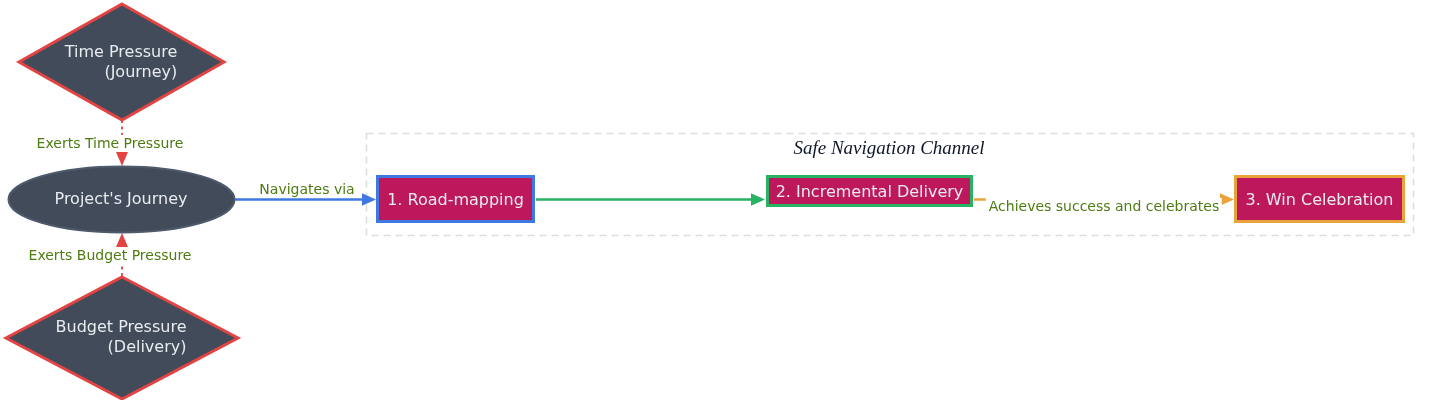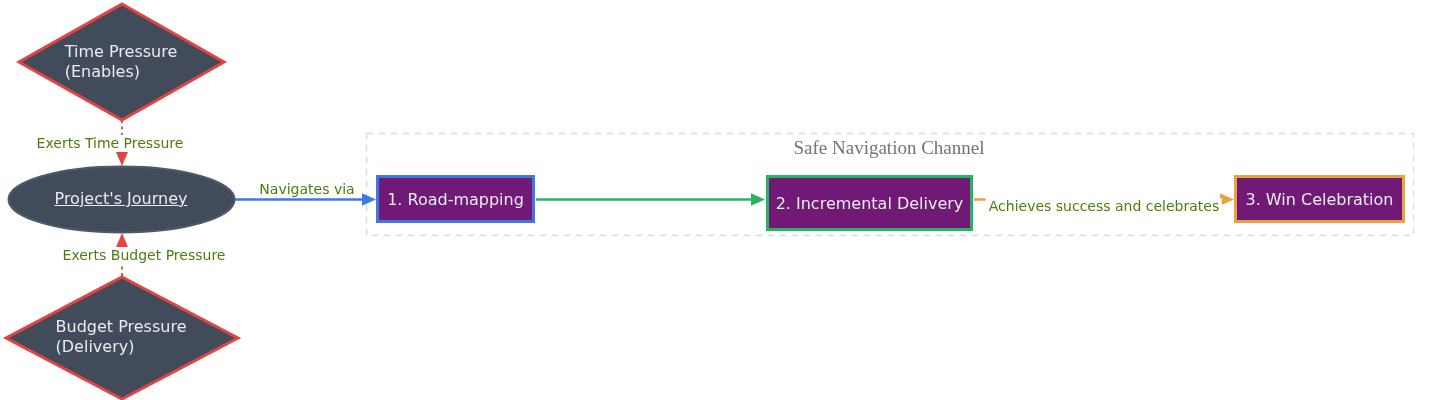--- a/index.html
+++ b/index.html
@@ -12,21 +12,21 @@
     font-family: "DejaVu Sans", "Liberation Sans", sans-serif;
   }
   .stage svg.shapes {
     position: absolute;
     left: 0; top: 0;
     width: 1431px; height: 400px;
   }
   .node-label {
     position: absolute;
     transform: translate(-50%, -50%);
-    text-align: left;
+    text-align: right;
     color: #e9ecef;
     font-size: 16px;
     line-height: 20px;
     white-space: nowrap;
     pointer-events: none;
   }
   .node-label span { display: block; }
   .edge-label {
     position: absolute;
     transform: translateX(-50%);
@@ -36,38 +36,39 @@
     background: #ffffff;
     padding: 0 3px;
     text-align: right;
   }
   .edge-label.mid {
     transform: translate(-50%, -50%);
   }
   .proc-box {
     position: absolute;
     box-sizing: border-box;
-    background: #701a75;
+    background: #be185d;
     color: #e9ecef;
     display: flex;
     align-items: center;
     justify-content: center;
     font-size: 16px;
     white-space: nowrap;
   }
   .proc-box.blue   { border: 3px solid #3e78e0; }
   .proc-box.green  { border: 3px solid #27b264; }
   .proc-box.orange { border: 3px solid #e9a33c; }
   .subgraph-title {
     position: absolute;
     transform: translateX(-50%);
     font-family: "Liberation Serif", "DejaVu Serif", serif;
     font-size: 19px;
-    color: #737373;
+    color: #0f172a;
     white-space: nowrap;
+    font-style: italic;
   }
 </style>
 </head>
 <body>
 
 <div class="stage">
 
   <svg class="shapes" viewBox="0 0 1431 400">
 
     <rect x="366.5" y="133.5" width="1047" height="102" fill="#ffffff" stroke="#d9dde1" stroke-width="1.5" stroke-dasharray="7 5"></rect>
@@ -89,46 +90,46 @@
 
     <polygon points="122,4 224,62 122,120 19,62" fill="#414b5a" stroke="#e24444" stroke-width="3"></polygon>
     <polygon points="122,277 238,338 122,399 6,338" fill="#414b5a" stroke="#e24444" stroke-width="3"></polygon>
     <ellipse cx="121.5" cy="199.5" rx="113" ry="33" fill="#414b5a" stroke="#4e5a6b" stroke-width="2"></ellipse>
   </svg>
 
   <div class="subgraph-title" style="left:889px; top:137px;">Safe Navigation Channel</div>
 
   <div class="node-label" style="left:121px; top:62px;">
     <span>Time Pressure</span>
-    <span>(Enables)</span>
+    <span>(Journey)</span>
   </div>
 
-  <div class="node-label" style="left:121px; top:199px;text-decoration:underline;">
+  <div class="node-label" style="left:121px; top:199px;">
     <span>Project's Journey</span>
   </div>
 
   <div class="node-label" style="left:121px; top:337px;">
     <span>Budget Pressure</span>
     <span>(Delivery)</span>
   </div>
 
   <div class="proc-box blue" style="left:376px; top:175px; width:159px; height:48px;">
     <span>1. Road-mapping</span>
   </div>
 
-  <div class="proc-box green" style="left:766px; top:175px; width:207px; height:56px;">
+  <div class="proc-box green" style="left:766px; top:175px; width:207px; height:32px;">
     <span>2. Incremental Delivery</span>
   </div>
 
   <div class="proc-box orange" style="left:1234px; top:175px; width:171px; height:48px;">
     <span>3. Win Celebration</span>
   </div>
 
   <div class="edge-label mid" style="left:110px; top:143px;">Exerts Time Pressure</div>
 
-  <div class="edge-label mid" style="left:110px; top:255px;margin-left:34px;">Exerts Budget Pressure</div>
+  <div class="edge-label mid" style="left:110px; top:255px;">Exerts Budget Pressure</div>
 
   <div class="edge-label" style="left:307px; top:181px;">Navigates via</div>
 
 
   <div class="edge-label" style="left:1104px; top:181px;margin-top:17px;">Achieves success and celebrates</div>
 
 </div>
 
 </body></html>

